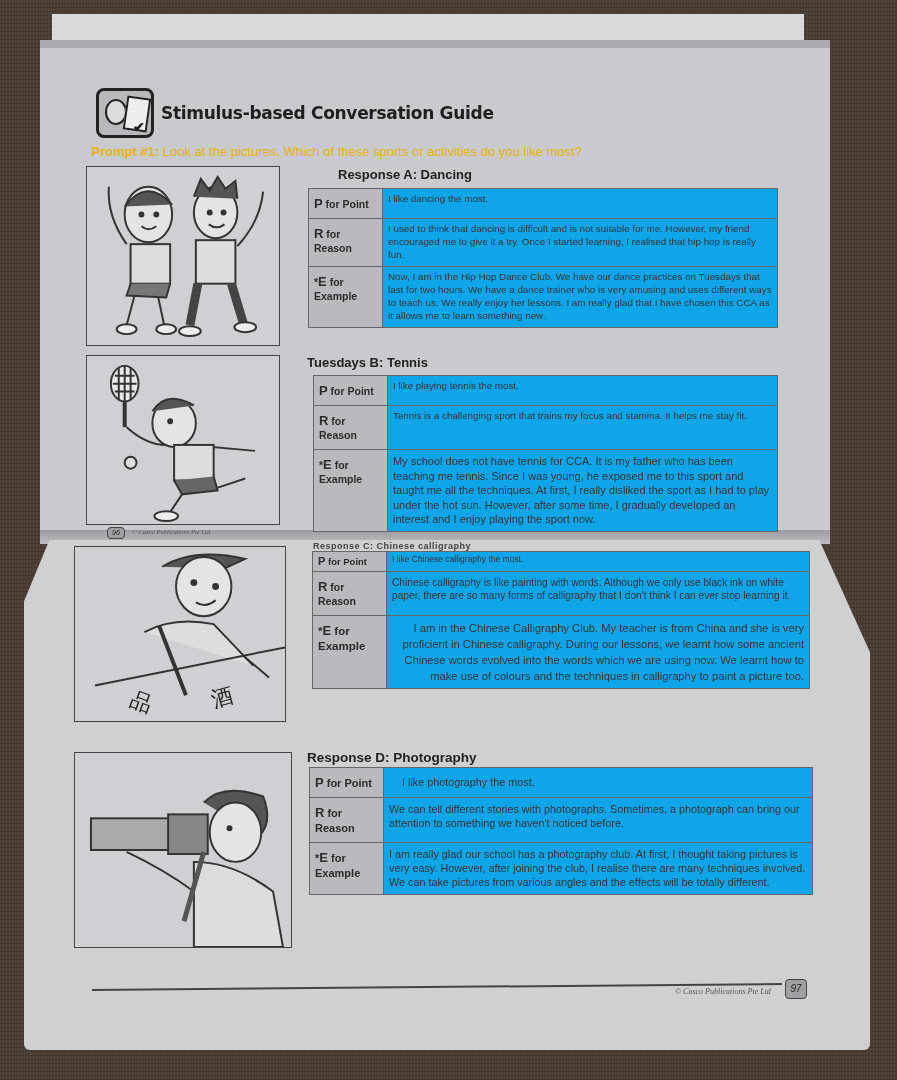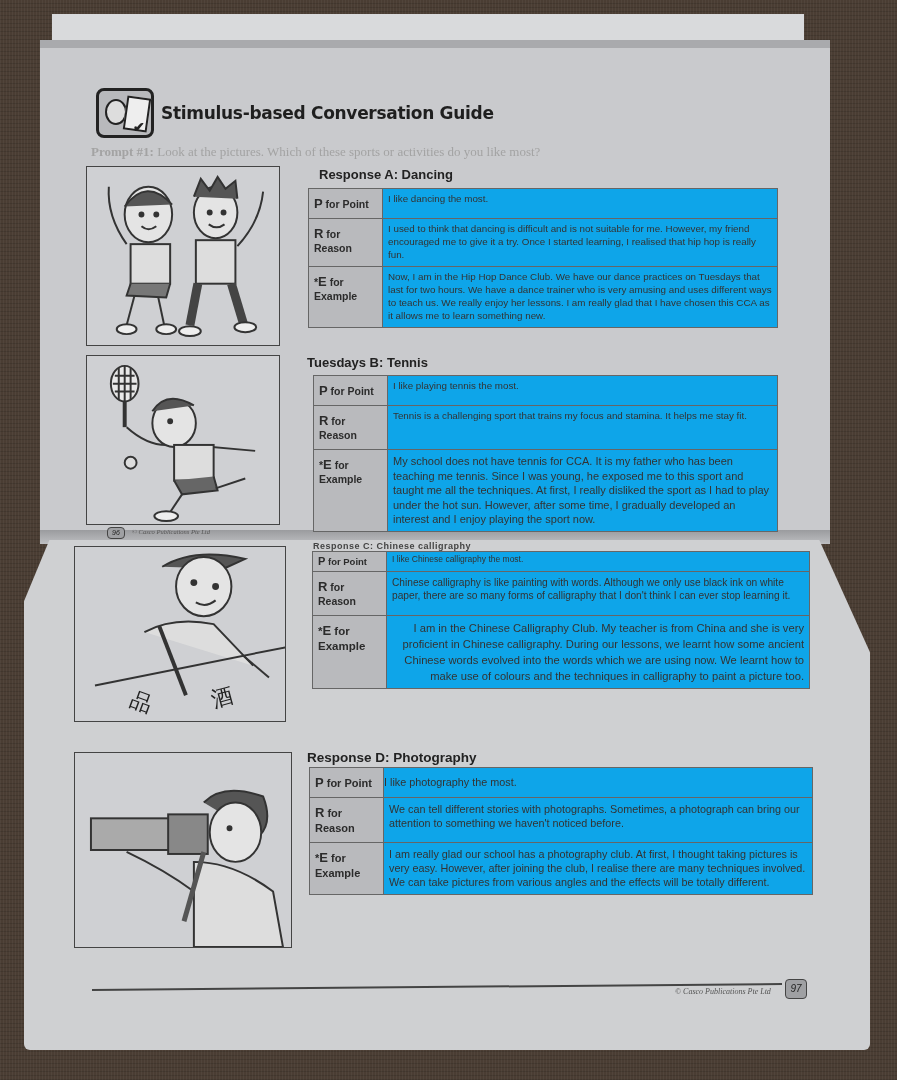--- a/index.html
+++ b/index.html
@@ -44,21 +44,21 @@
   .header-icon .face { position: absolute; left: 6px; top: 8px; width: 22px; height: 26px; border: 2px solid #222; border-radius: 50%; background: #ddd; }
   .header-icon .sheet { position: absolute; left: 26px; top: 6px; width: 24px; height: 34px; border: 2px solid #222; background: #eee; transform: rotate(8deg); }
   .header-icon .check { position: absolute; left: 34px; top: 28px; font-size: 14px; font-weight: bold; color: #222; }
 
   .title {
     position: absolute; left: 161px; top: 103px;
     font-family: "DejaVu Sans", sans-serif; font-size: 17px; font-weight: bold; color: #1f1f1f;
     letter-spacing: -0.3px;
   }
   .prompt {
-    position: absolute; left: 91px; top: 144px; font-size: 13px; color: #a3a3a3; font-family: Liberation Serif, serif;
+    position: absolute; left: 91px; top: 144px; font-size: 13px; color: #eab308;
   }
   .prompt b { font-weight: bold; }
 
   .illus {
     position: absolute; border: 1.5px solid #444; background: #cfd0d3; overflow: hidden;
   }
   .illus svg { width: 100%; height: 100%; }
 
   .resp-title { position: absolute; font-size: 13px; font-weight: bold; color: #222; }
 
@@ -139,21 +139,21 @@
       <rect x="88" y="90" width="40" height="36" fill="#ddd"></rect>
       <path d="M88 126 L96 140 L132 136 L128 122" fill="#666"></path>
       <path d="M96 140 L84 158"></path>
         <path d="M130 134 L160 124"></path>
       <ellipse cx="80" cy="162" rx="12" ry="5" fill="#eee"></ellipse>
       <circle cx="44" cy="108" r="6" fill="#ddd"></circle>
     </g>
   </svg>
 </div>
 
-<div class="resp-title" style="left:303px; top:167px;padding-left:16px;">Response A: Dancing</div>
+<div class="resp-title" style="left:322px; top:167px;padding-left:16px;">Response A: Dancing</div>
 <table class="pre" style="left:308px; top:188px; width:470px;">
   <tbody>
       <tr>
     <td class="lab"><span class="big">P</span><span> for Point</span></td>
     <td>I like dancing the most.</td>
   </tr>
   <tr>
     <td class="lab"><span class="big">R</span><span> for</span><br><span>Reason</span></td>
     <td>I used to think that dancing is difficult and is not suitable for me. However, my friend encouraged me to give it a try. Once I started learning, I realised that hip hop is really fun.</td>
   </tr>
@@ -234,21 +234,21 @@
     <td style="font-size:11.2px; line-height:1.45;text-align:right;">I am in the Chinese Calligraphy Club. My teacher is from China and she is very proficient in Chinese calligraphy. During our lessons, we learnt how some ancient Chinese words evolved into the words which we are using now. We learnt how to make use of colours and the techniques in calligraphy to paint a picture too.</td>
   </tr>
 </tbody>
   </table>
 
 <div class="resp-title" style="left:307px; top:750px; font-size:13.5px;">Response D: Photography</div>
 <table class="pre" style="left:309px; top:767px; width:504px; font-size:10.8px;">
   <tbody>
       <tr>
     <td class="lab" style="font-size:11px;"><span class="big">P</span><span> for Point</span></td>
-    <td style="padding:7px 0;">I like photography the most.</td>
+    <td style="padding:7px 18px;">I like photography the most.</td>
   </tr>
   <tr>
     <td class="lab" style="font-size:11px;"><span class="big">R</span><span> for</span><br><span>Reason</span></td>
     <td>We can tell different stories with photographs. Sometimes, a photograph can bring our attention to something we haven't noticed before.</td>
   </tr>
   <tr>
     <td class="lab" style="font-size:11px;"><span>*</span><span class="big">E</span><span> for</span><br><span>Example</span></td>
     <td>I am really glad our school has a photography club. At first, I thought taking pictures is very easy. However, after joining the club, I realise there are many techniques involved. We can take pictures from various angles and the effects will be totally different.</td>
   </tr>
 </tbody>

